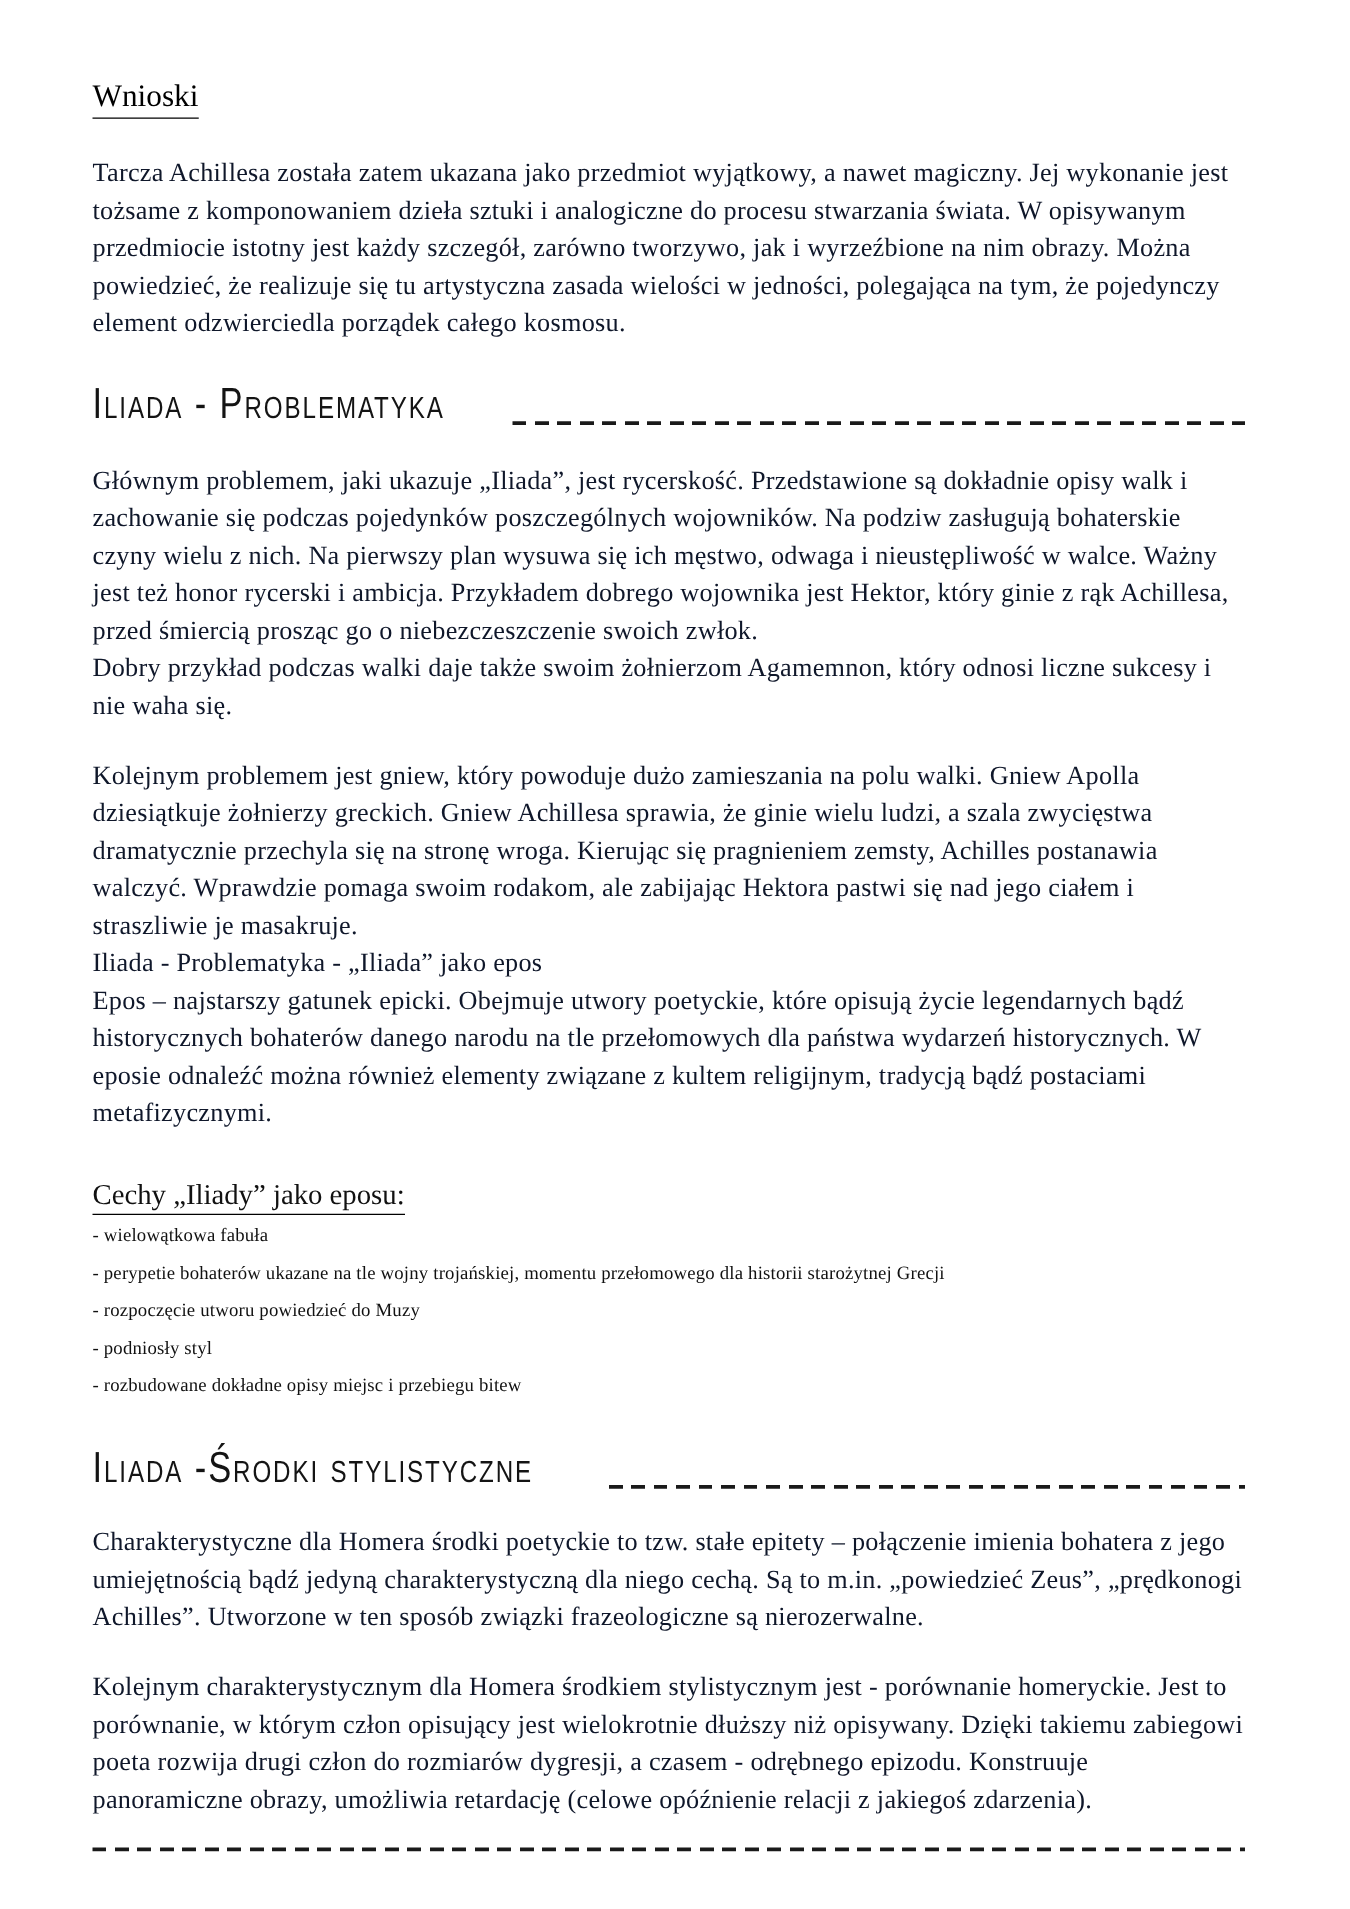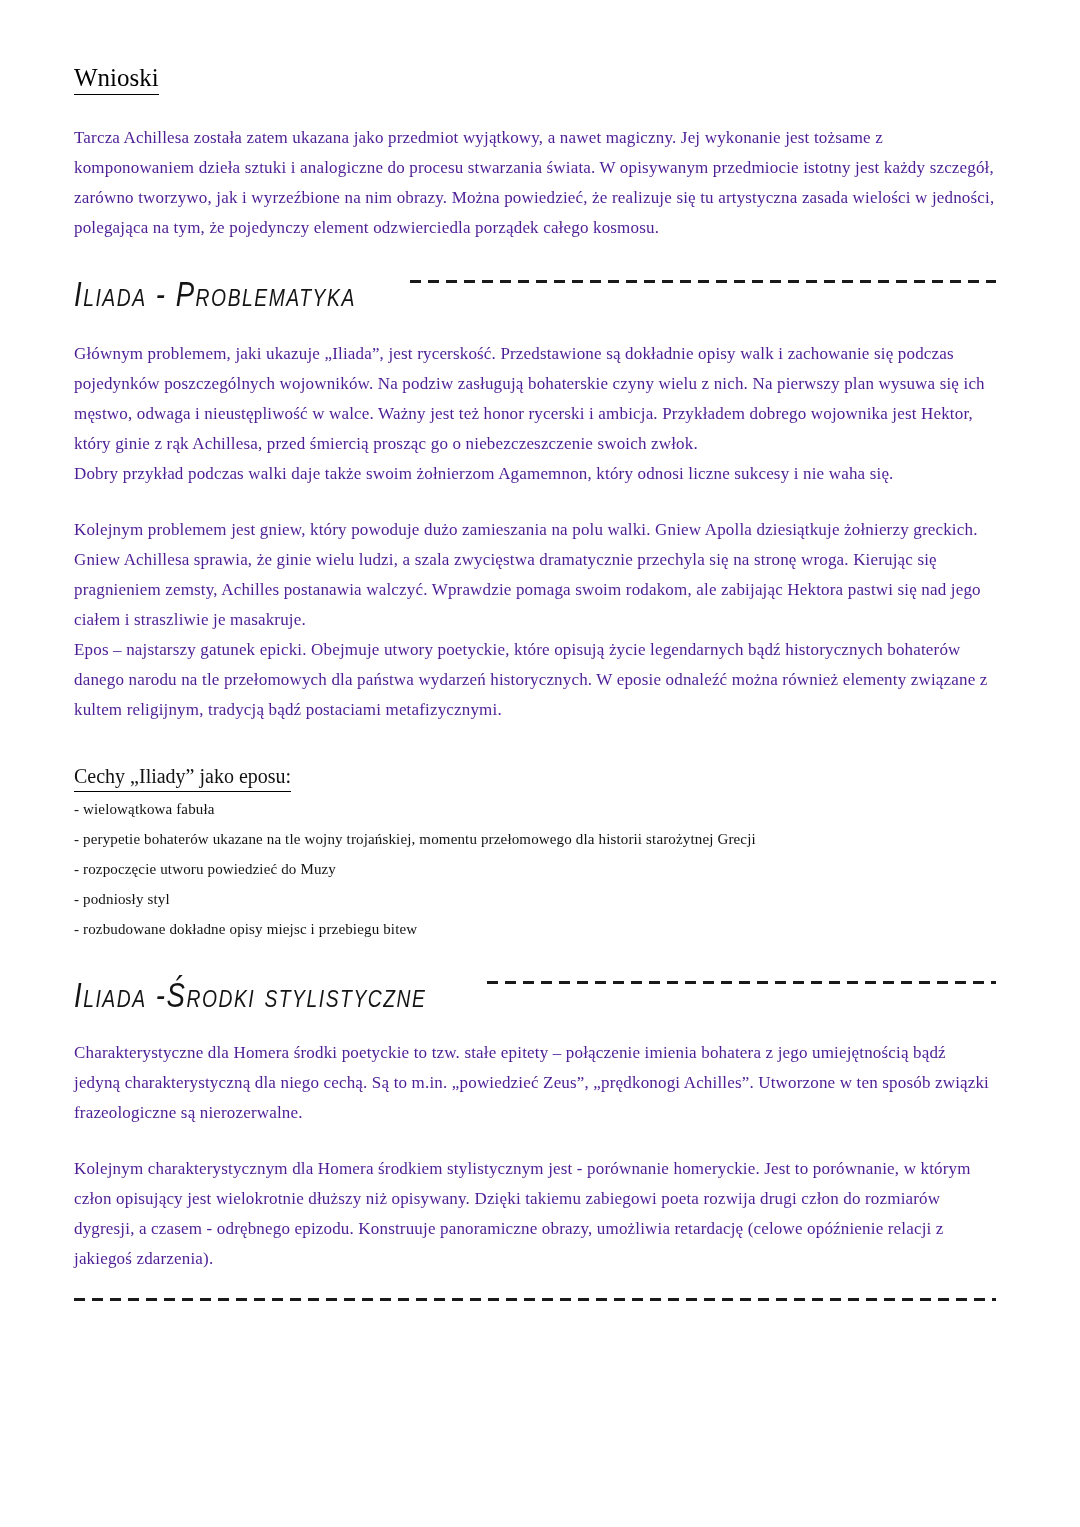--- a/index.html
+++ b/index.html
@@ -32,39 +32,38 @@
     line-height: 1.25;
     margin: 0 0 28px 0;
     display: inline-block;
     border-bottom: 1.6px solid #000000;
     padding-bottom: 1px;
   }
 
   
   .para {
     font-family: "Liberation Serif", "DejaVu Serif", serif;
-    font-size: 17px;
-    color: #4c1d95;
+    font-size: 21px;
+    color: #0f172a;
     line-height: 30px;
     margin: 0 0 26px 0;
     text-align: left;
     letter-spacing: 0.01em;
   }
   .para.tight {
     margin-bottom: 0;
   }
 
   
   .fancy-heading {
     display: flex;
-    align-items: flex-start;
+    align-items: flex-end;
     gap: 24px;
     margin: 36px 0 30px 0;
     width: 100%;
-    font-style: italic;
   }
   .fancy-heading .fh-text {
     font-family: "Liberation Sans Narrow", "Liberation Sans", "DejaVu Sans", sans-serif;
     font-variant: small-caps;
     font-weight: 400;
     font-size: 30px;
     line-height: 1;
     color: #141414;
     white-space: nowrap;
     letter-spacing: 0.055em;
@@ -89,21 +88,21 @@
   }
 
   
   .fancy-heading.h2 {
     margin-bottom: 28px;
   }
 
   
   .sub-underline {
     font-family: "Liberation Serif", "DejaVu Serif", serif;
-    font-size: 20px;
+    font-size: 23px;
     color: #111111;
     line-height: 30px;
     margin: 0;
     display: inline-block;
     border-bottom: 1.4px solid #000000;
     padding-bottom: 0px;
   }
   .sub-block {
     margin: 0 0 2px 0;
   }
@@ -152,20 +151,21 @@
     <p class="para">Tarcza Achillesa została zatem ukazana jako przedmiot wyjątkowy, a nawet magiczny. Jej wykonanie jest tożsame z komponowaniem dzieła sztuki i analogiczne do procesu stwarzania świata. W opisywanym przedmiocie istotny jest każdy szczegół, zarówno tworzywo, jak i wyrzeźbione na nim obrazy. Można powiedzieć, że realizuje się tu artystyczna zasada wielości w jedności, polegająca na tym, że pojedynczy element odzwierciedla porządek całego kosmosu.</p>
 
     <div class="fancy-heading">
       <span class="fh-text">Iliada - Problematyka</span>
       <span class="fh-rule"></span>
     </div>
 
     <p class="para tight">Głównym problemem, jaki ukazuje „Iliada”, jest rycerskość. Przedstawione są dokładnie opisy walk i zachowanie się podczas pojedynków poszczególnych wojowników. Na podziw zasługują bohaterskie czyny wielu z nich. Na pierwszy plan wysuwa się ich męstwo, odwaga i nieustępliwość w walce. Ważny jest też honor rycerski i ambicja. Przykładem dobrego wojownika jest Hektor, który ginie z rąk Achillesa, przed śmiercią prosząc go o niebezczeszczenie swoich zwłok.</p>
     <p class="para">Dobry przykład podczas walki daje także swoim żołnierzom Agamemnon, który odnosi liczne sukcesy i nie waha się.</p>
     <p class="para tight">Kolejnym problemem jest gniew, który powoduje dużo zamieszania na polu walki. Gniew Apolla dziesiątkuje żołnierzy greckich. Gniew Achillesa sprawia, że ginie wielu ludzi, a szala zwycięstwa dramatycznie przechyla się na stronę wroga. Kierując się pragnieniem zemsty, Achilles postanawia walczyć. Wprawdzie pomaga swoim rodakom, ale zabijając Hektora pastwi się nad jego ciałem i straszliwie je masakruje.</p>
+    <p class="para tight">Iliada - Problematyka - „Iliada” jako epos</p>
     <p class="para">Epos – najstarszy gatunek epicki. Obejmuje utwory poetyckie, które opisują życie legendarnych bądź historycznych bohaterów danego narodu na tle przełomowych dla państwa wydarzeń historycznych. W eposie odnaleźć można również elementy związane z kultem religijnym, tradycją bądź postaciami metafizycznymi.</p>
 
     <div class="spacer-sm"></div>
 
     <div class="sub-block">
       <span class="sub-underline">Cechy „Iliady” jako eposu:</span>
     </div>
 
     <ul class="dash-list">
       <li>- wielowątkowa fabuła</li>

